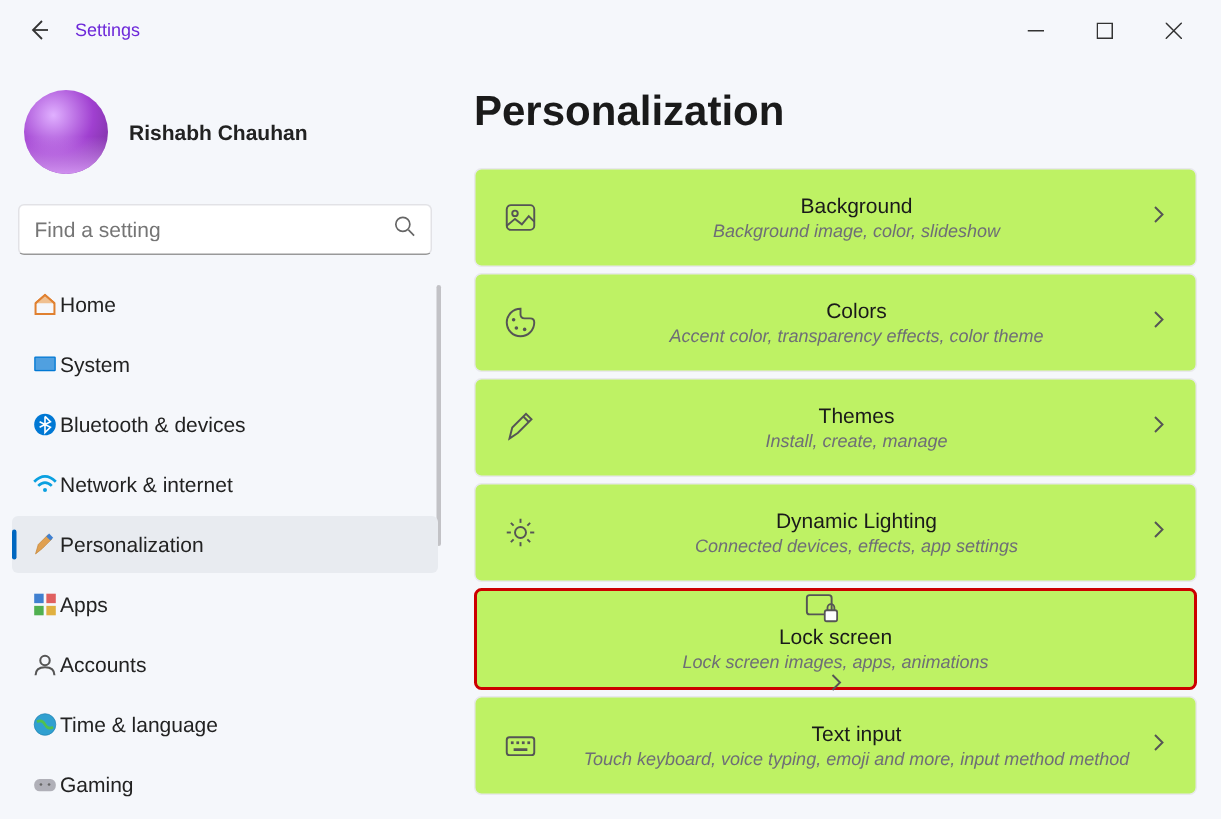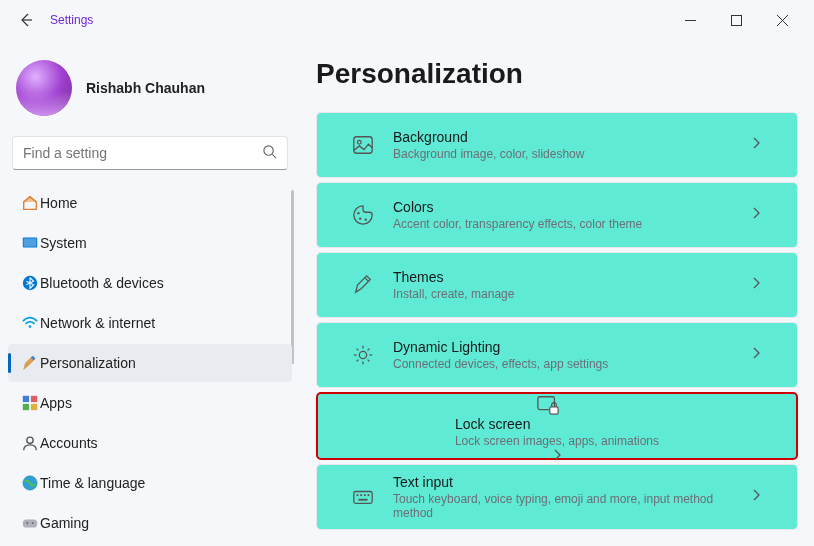--- a/index.html
+++ b/index.html
@@ -28,26 +28,26 @@
     .nav-scroll-indicator { position: absolute; right: -2px; top: 6px; width: 3px; height: 174px; background: #c2c2c6; border-radius: 2px; }
     .nav-item { display: flex; align-items: center; padding: 9px 12px; border-radius: 4px; cursor: pointer; margin-bottom: 2px; }
     .nav-item.selected { background: #e8ebf0; position: relative; }
     .nav-item.selected::before { content: ''; position: absolute; left: 0; top: 9px; bottom: 9px; width: 3px; background: #0067c0; border-radius: 2px; }
     .nav-icon { width: 20px; height: 20px; display: flex; align-items: center; justify-content: center; }
     .nav-label { font-size: 14px; color: #222; }
     
     .main { flex: 1; padding: 18px 16px 0 16px; overflow-y: auto; }
     .page-title { font-size: 28px; font-weight: 600; color: #1a1a1a; margin-bottom: 22px; }
     
-    .card { background: #5eead4; border: 1px solid #e8e8ec; border-radius: 5px; height: 66px; display: flex; align-items: center; padding: 0 34px; margin-bottom: 4px; cursor: pointer; }
+    .card { background: #bef264; border: 1px solid #e8e8ec; border-radius: 5px; height: 66px; display: flex; align-items: center; padding: 0 18px; margin-bottom: 4px; cursor: pointer; text-align: center; }
     .card.highlighted { border: 2px solid #cc0000; height: 68px; flex-direction: column; }
     .card-icon { width: 24px; height: 24px; display: flex; align-items: center; justify-content: center; margin-right: 18px; color: #555; }
     .card-text { flex: 1; }
     .card-title { font-size: 14px; color: #1a1a1a; margin-bottom: 2px; }
-    .card-sub { font-size: 12px; color: #6e6e76; }
+    .card-sub { font-size: 12px; color: #6e6e76; font-style: italic; }
     .card-chevron { color: #666; }
   </style>
 </head>
 <body>
 
 <div class="titlebar">
   <div class="titlebar-left">
     <div class="back-btn">
       <svg width="16" height="16" viewBox="0 0 16 16">
           <path d="M10 2 L4 8 L10 14" stroke="#333" stroke-width="1.2" fill="none"></path>

